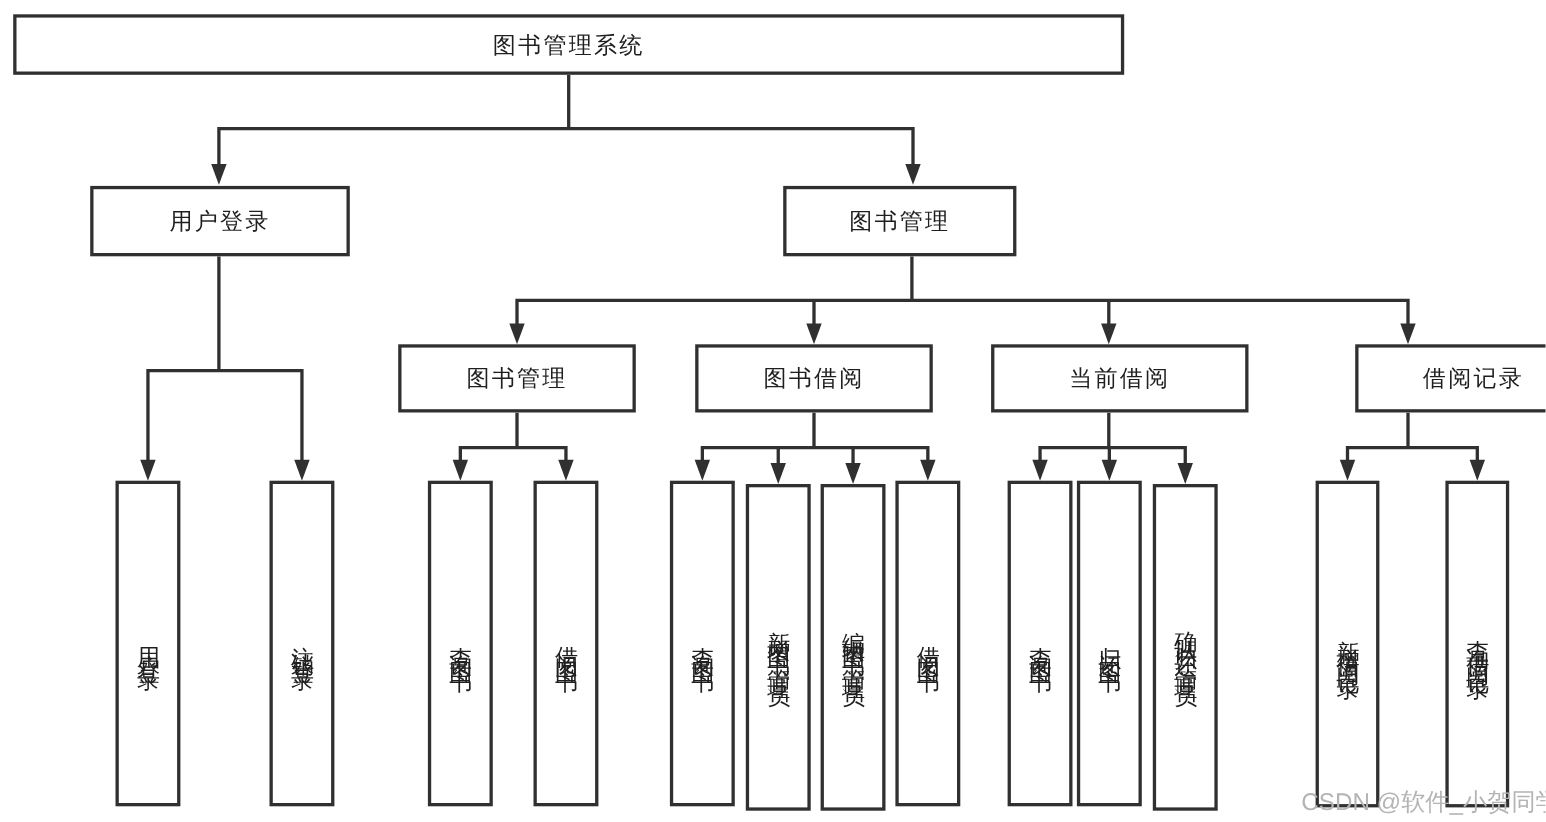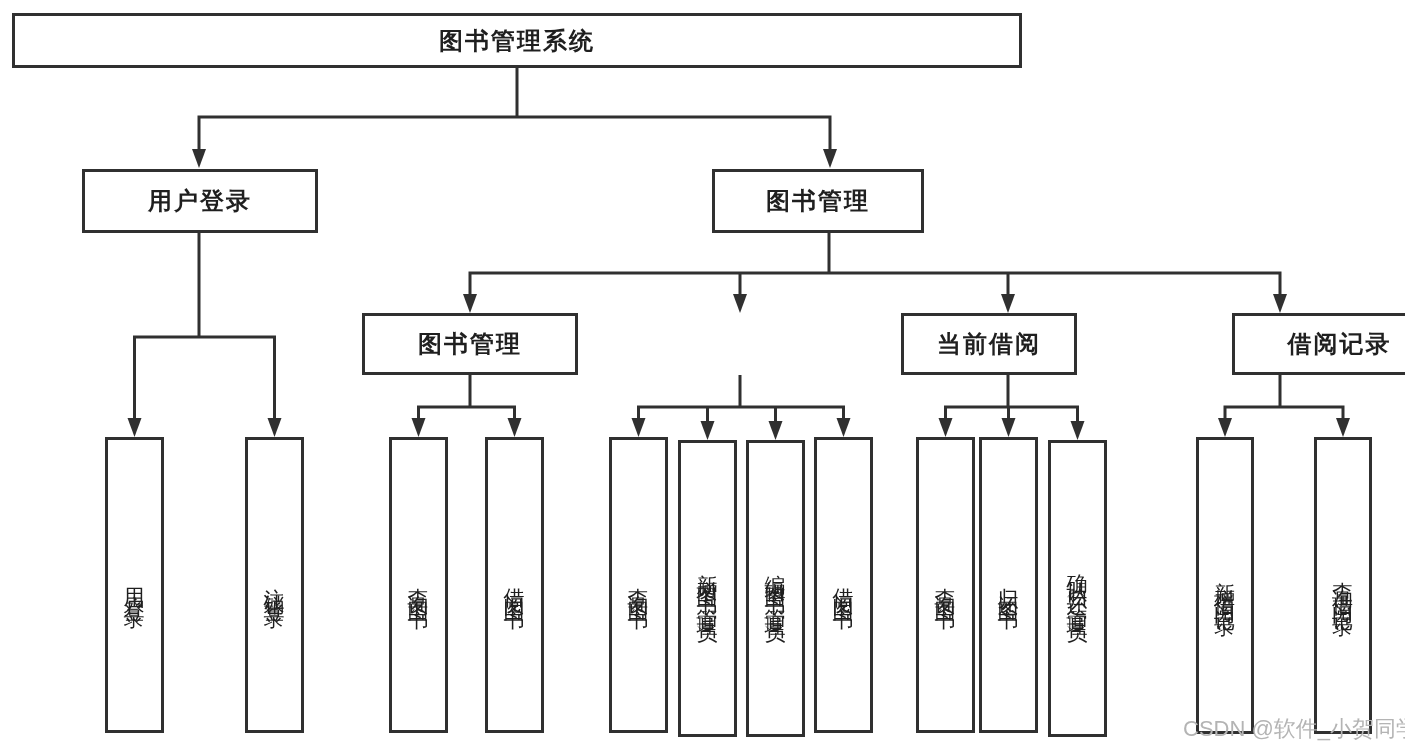--- a/index.html
+++ b/index.html
@@ -39,24 +39,23 @@
     position: absolute;
     border: 3px solid var(--line);
     background: var(--background);
     display: flex;
     align-items: center;
     justify-content: center;
     z-index: 2;
     color: var(--text);
   }
   .node.h {
-    font-size: 24px;
+    font-size: 21px;
     letter-spacing: 2px;
     white-space: nowrap;
-    font-weight: bold;
   }
   .node.v {
     writing-mode: vertical-rl;
     text-orientation: mixed;
     font-size: 21px;
     letter-spacing: 7px;
     line-height: 1;
   }
   #watermark {
     position: absolute;
@@ -103,21 +102,22 @@
       <polygon class="ah" points="1336,418 1350,418 1343,437"></polygon>
     </g>
   </svg>
 
   <div class="node h" style="left:12px;top:13px;width:1010px;height:55px">图书管理系统</div>
 
   <div class="node h" style="left:82px;top:169px;width:236px;height:64px">用户登录</div>
   <div class="node h" style="left:712px;top:169px;width:212px;height:64px">图书管理</div>
 
   <div class="node h" style="left:362px;top:313px;width:216px;height:62px">图书管理</div>
-  <div class="node h" style="left:901px;top:313px;width:176px;height:62px">当前借阅</div>
+  <div class="node h" style="left:632px;top:313px;width:216px;height:62px">图书借阅</div>
+  <div class="node h" style="left:901px;top:313px;width:234px;height:62px">当前借阅</div>
   <div class="node h" style="left:1232px;top:313px;width:215px;height:62px">借阅记录</div>
 
   <div class="node v" style="left:105px;top:437px;width:59px;height:296px">用户登录</div>
   <div class="node v" style="left:245px;top:437px;width:59px;height:296px">注销登录</div>
 
   <div class="node v" style="left:389px;top:437px;width:59px;height:296px">查询图书</div>
   <div class="node v" style="left:485px;top:437px;width:59px;height:296px">借阅图书</div>
 
   <div class="node v" style="left:609px;top:437px;width:59px;height:296px">查询图书</div>
   <div class="node v" style="left:678px;top:440px;width:59px;height:297px">新增图书（管理员）</div>

